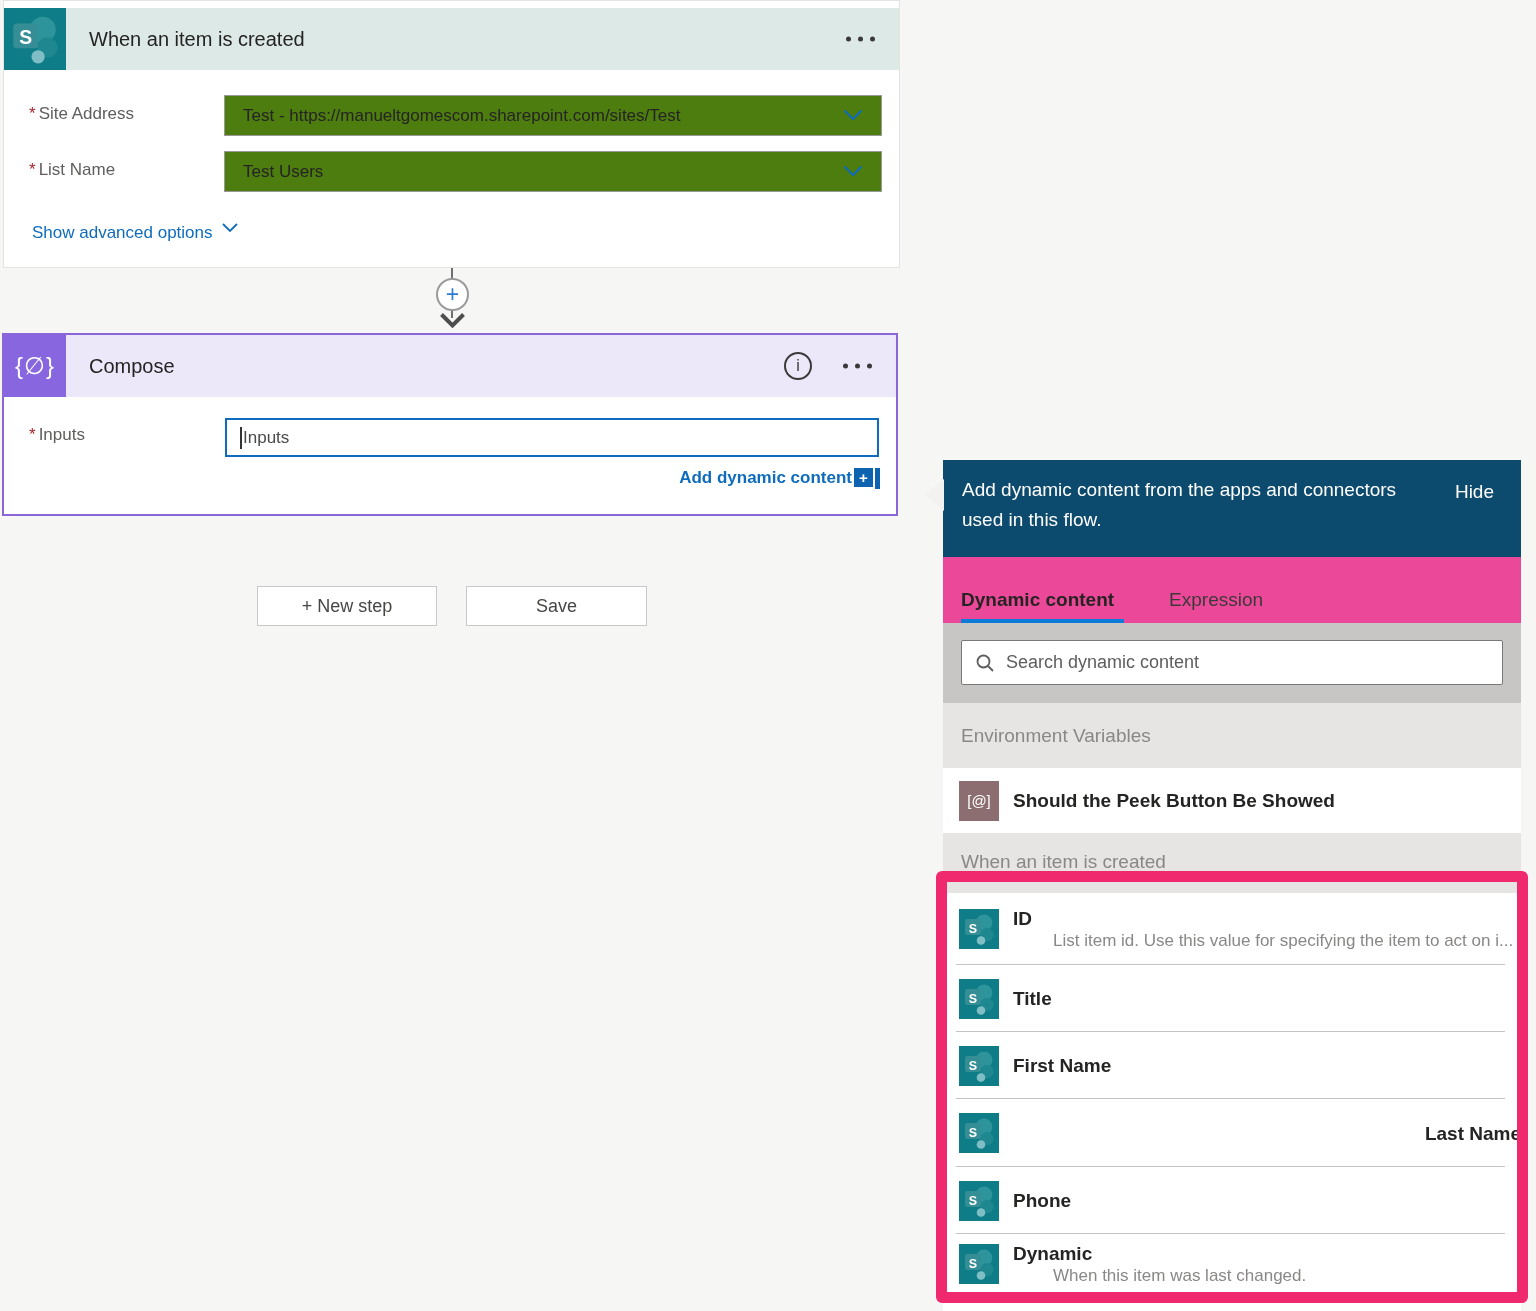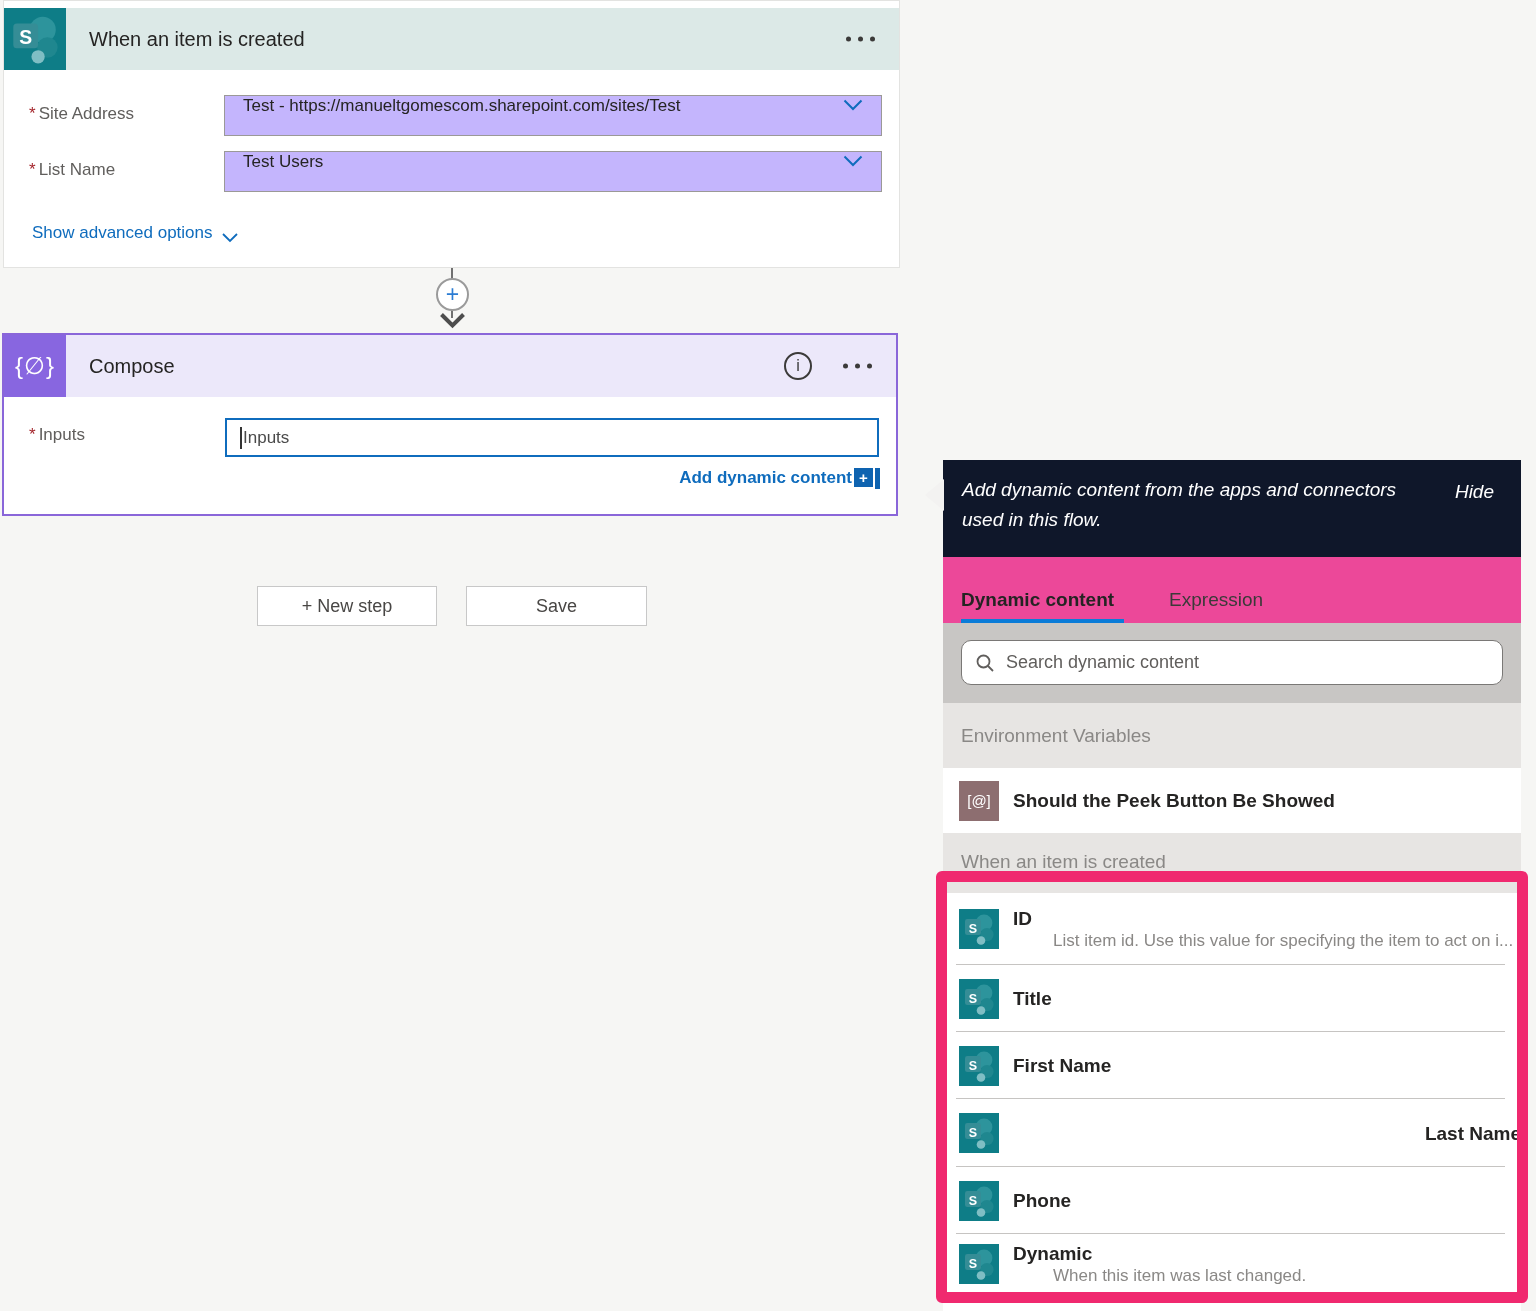--- a/index.html
+++ b/index.html
@@ -24,28 +24,28 @@
   .card-title { font-size:20px; color:#252423; margin-left:23px; }
   .dots { position:absolute; right:24px; top:50%; transform:translateY(-50%);
           display:flex; gap:7px; cursor:pointer; }
   .dots i { width:5px; height:5px; border-radius:50%; background:#3b3a39; display:block; }
 
   .field-row { position:absolute; left:0; }
   .field-label { font-size:17px; color:#605e5c; }
   .req { color:#a4262c; margin-right:3px; }
   .dropdown {
     position:absolute; left:220px; width:658px; height:41px;
-    border:1px solid #9b9997; background:#c4b5fd;
-    display:flex; align-items:flex-start; padding:0 18px; font-size:17px; color:#252423;
+    border:1px solid #9b9997; background:#4d7c0f;
+    display:flex; align-items:center; padding:0 18px; font-size:17px; color:#252423;
     cursor:pointer;
   }
   .dropdown .chev { margin-left:auto; }
   .adv-link {
     position:absolute; left:28px; top:222px; color:#0f6cbd; font-size:17px;
-    display:flex; align-items:flex-end; gap:9px; cursor:pointer;
+    display:flex; align-items:flex-start; gap:9px; cursor:pointer;
   }
 
   
   .conn-line { position:absolute; left:451px; top:268px; width:2px; height:50px; background:#707070; }
   .conn-circle {
     position:absolute; left:436px; top:278px; width:33px; height:33px;
     background:#fff; border:2px solid #9a9a9a; border-radius:50%;
     display:flex; align-items:center; justify-content:center;
     font-size:23px; color:#2b7cd3; cursor:pointer; z-index:2;
   }
@@ -99,35 +99,35 @@
   .beak {
     position:absolute; left:925px; top:479px; width:0; height:0; z-index:3;
     border-top:16px solid transparent; border-bottom:16px solid transparent;
     border-right:19px solid #f3f2f1;
   }
   .panel {
     position:absolute; left:943px; top:460px; width:578px; height:851px;
     background:#fff; display:flex; flex-direction:column; z-index:2;
   }
   .p-header {
-    height:97px; flex:0 0 97px; background:#0f172a; color:#fff;
-    padding:15px 20px 0 19px; position:relative;font-style:italic;
+    height:97px; flex:0 0 97px; background:#0c4a6e; color:#fff;
+    padding:15px 20px 0 19px; position:relative;
   }
   .p-header .txt { width:462px; font-size:19px; line-height:30px; }
   .hide-btn { position:absolute; right:27px; top:21px; font-size:19px; color:#fff; cursor:pointer; }
   .p-tabs {
     height:66px; flex:0 0 66px; background:#ec4899;
     display:flex; align-items:flex-end; padding-left:18px; gap:45px;
   }
   .tab { font-size:19px; padding-bottom:12px; cursor:pointer; }
   .tab.active { font-weight:bold; color:#252423; border-bottom:4px solid #0b7cd8; padding-bottom:8px; padding-right:10px; }
   .tab.inactive { color:#3b3a39; }
   .p-search { height:80px; flex:0 0 80px; background:#c8c6c4; padding:17px 18px; }
   .search-box {
-    height:45px; background:#fff; border:1px solid #7a7876; border-radius:10px;
+    height:45px; background:#fff; border:1px solid #7a7876; border-radius:2px;
     display:flex; align-items:center; padding:0 13px; gap:11px;
   }
   .search-box input {
     border:none; outline:none; flex:1; font-size:18px; color:#605e5c;
     font-family:"Liberation Sans", sans-serif; background:transparent;
   }
   .search-box input::placeholder { color:#605e5c; opacity:1; }
   .p-section {
     background:#e7e5e3; color:#8a8886; font-size:19px;
     display:flex; align-items:center; padding-left:18px;

